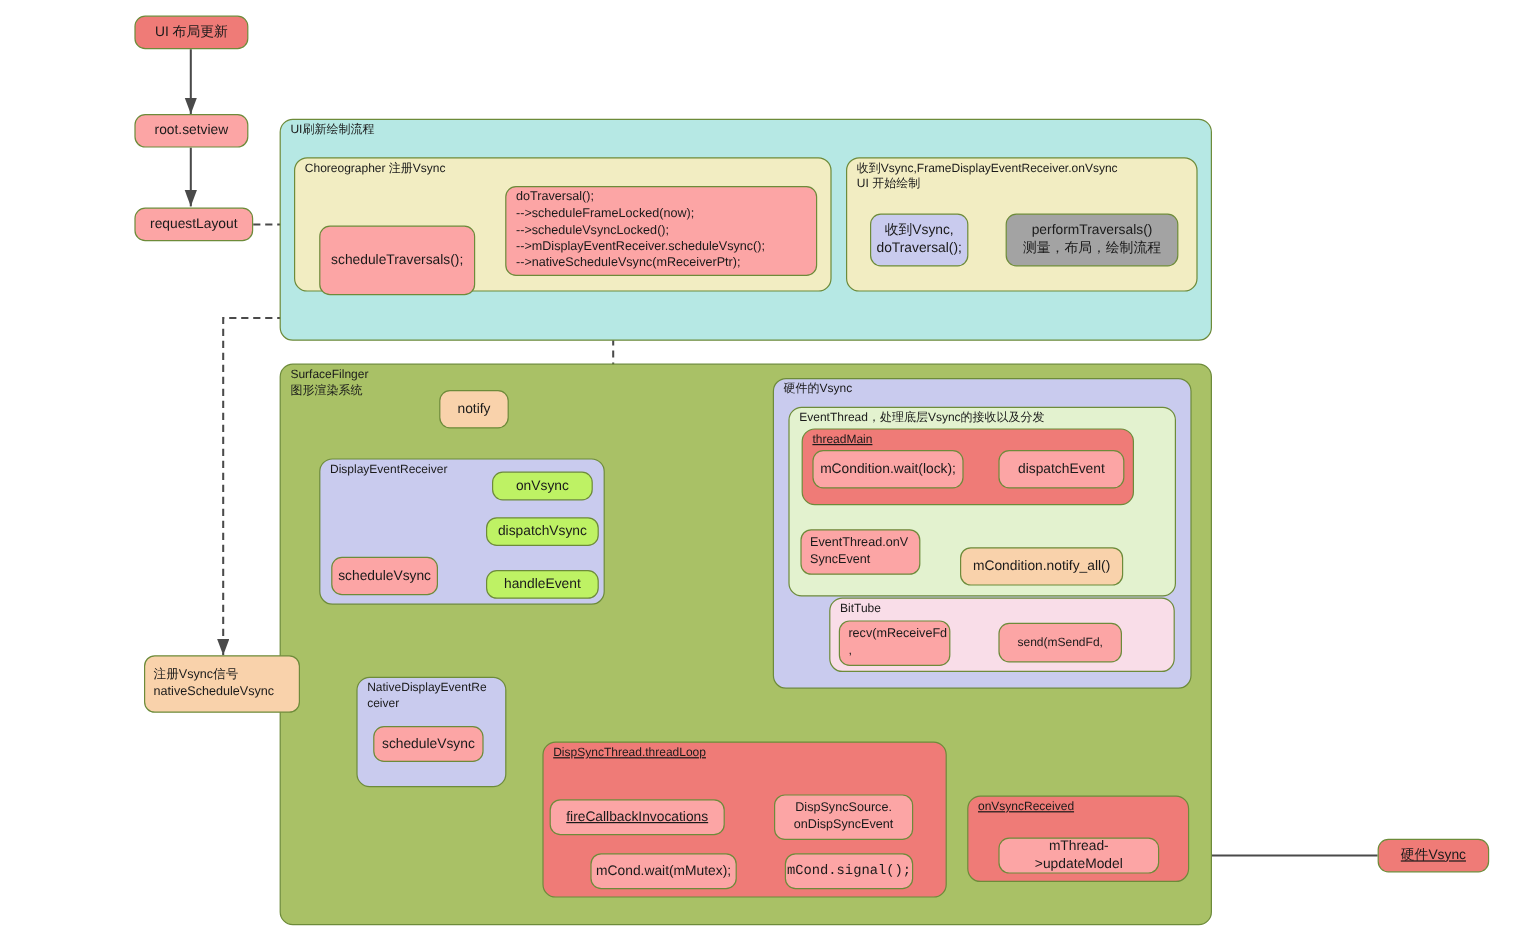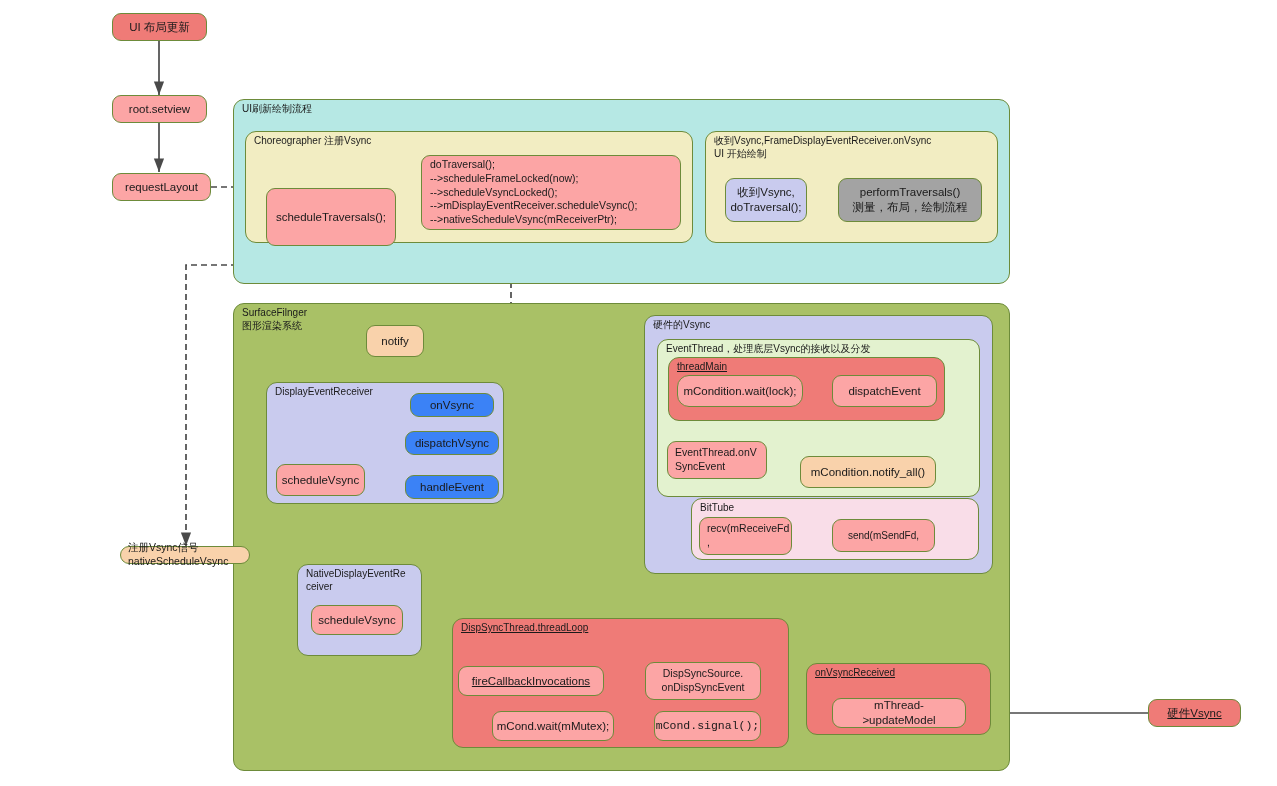--- a/index.html
+++ b/index.html
@@ -31,21 +31,21 @@
     text-align: center;
     border: 1.6px solid #6d8b3a;
     border-radius: 9px;
     font-size: 11.5px;
     color: #1a1a1a;
     line-height: 1.3;
     padding: 2px 5px;
     white-space: pre-line;
   }
   .node.green   { background: #fca5a5; }
-  .node.lgreen  { background: #3b82f6; }
+  .node.lgreen  { background: #bef264; }
   .node.red     { background: #ef7b77; }
   .node.orange  { background: #f9d2ab; }
   .node.left    { justify-content: flex-start; text-align: left; }
 
   .group {
     position: absolute;
     box-sizing: border-box;
     border: 1.6px solid #6d8b3a;
     border-radius: 11px;
   }
@@ -185,36 +185,36 @@
 
   <div class="node green" style="left:276px; top:464px; width:89px; height:32px;">scheduleVsync</div>
 
   <div class="group lav" style="left:297px; top:564px; width:125px; height:92px;">
     <span class="grp-label">NativeDisplayEventRe
 ceiver</span>
   </div>
 
   <div class="node green" style="left:311px; top:605px; width:92px; height:30px;">scheduleVsync</div>
 
-  <div class="node orange left" style="left:120px; top:546px; width:130px; height:18px; font-size:10.5px; padding-left:7px;">注册Vsync信号
+  <div class="node orange left" style="left:120px; top:546px; width:130px; height:48px; font-size:10.5px; padding-left:7px;">注册Vsync信号
 nativeScheduleVsync</div>
 
   <div class="group lav" style="left:644px; top:315px; width:349px; height:259px;">
     <span class="grp-label">硬件的Vsync</span>
   </div>
 
   <div class="group mint" style="left:657px; top:339px; width:323px; height:158px;">
     <span class="grp-label">EventThread，处理底层Vsync的接收以及分发</span>
   </div>
 
   <div class="group red" style="left:668px; top:357px; width:277px; height:64px;">
     <span class="grp-label underline">threadMain</span>
   </div>
 
-  <div class="node green" style="left:677px; top:375px; width:126px; height:32px;border-radius:12px;">mCondition.wait(lock);</div>
+  <div class="node green" style="left:677px; top:375px; width:126px; height:32px;">mCondition.wait(lock);</div>
 
   <div class="node green" style="left:832px; top:375px; width:105px; height:32px;">dispatchEvent</div>
 
   <div class="node green left" style="left:667px; top:441px; width:100px; height:38px; padding-left:7px; font-size:10.5px;">EventThread.onV
 SyncEvent</div>
 
   <div class="node orange" style="left:800px; top:456px; width:136px; height:32px;">mCondition.notify_all()</div>
 
   <div class="group pink" style="left:691px; top:498px; width:288px; height:62px;">
     <span class="grp-label">BitTube</span>

